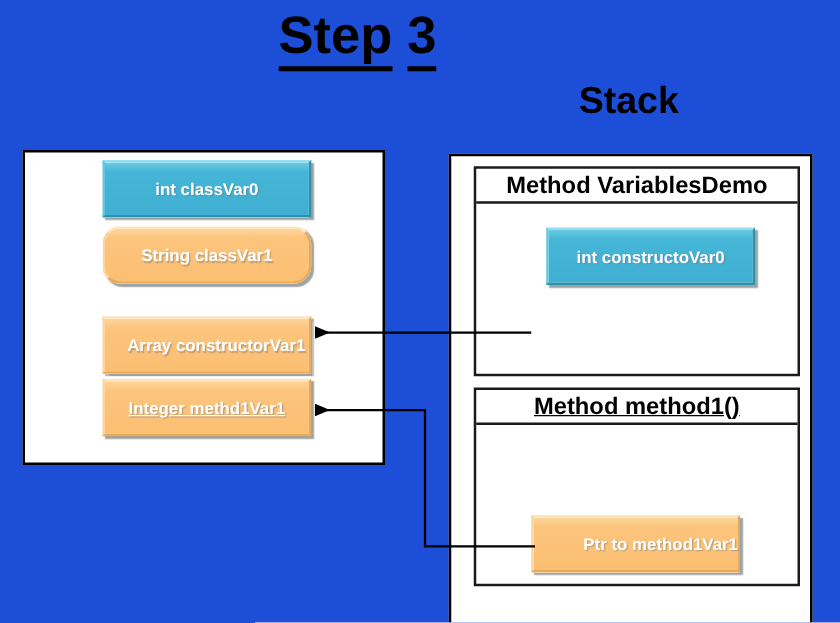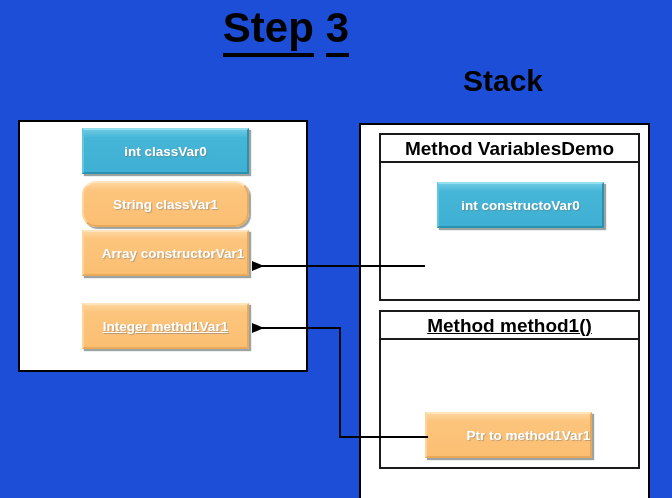--- a/index.html
+++ b/index.html
@@ -103,21 +103,21 @@
     background: linear-gradient(180deg, #fdd59c 0%, #fcc47c 18%, #fbbf72 100%);
     border-top: 2px solid #fee4bd;
     border-left: 2px solid #fdd49c;
     border-right: 2px solid #e9a95b;
     border-bottom: 2px solid #e9a95b;
     box-shadow: 2px 2px 1px rgba(130,140,140,0.8);
   }
   
   .hbox-0 { left: 62px; top: 6px;   }
   .hbox-1 { left: 62px; top: 59px; border-radius: 14px;  }
-  .hbox-2 { left: 62px; top: 108px; padding-left: 15px; }
+  .hbox-2 { left: 62px; top: 131px; padding-left: 15px; }
   .hbox-3 { left: 62px; top: 181px; text-decoration: underline; }
   
   .sbox-top    { left: 44px; top: 47px; margin-left: 12px;  }
   .sbox-bottom { left: 44px; top: 108px; }
   .frame-2 .sbox-top    { top: 40px;  }
   .frame-2 .sbox-bottom { top: 100px; padding-left: 40px; }
   
   .arrow-layer {
     position: absolute;
     left: 0; top: 0;

